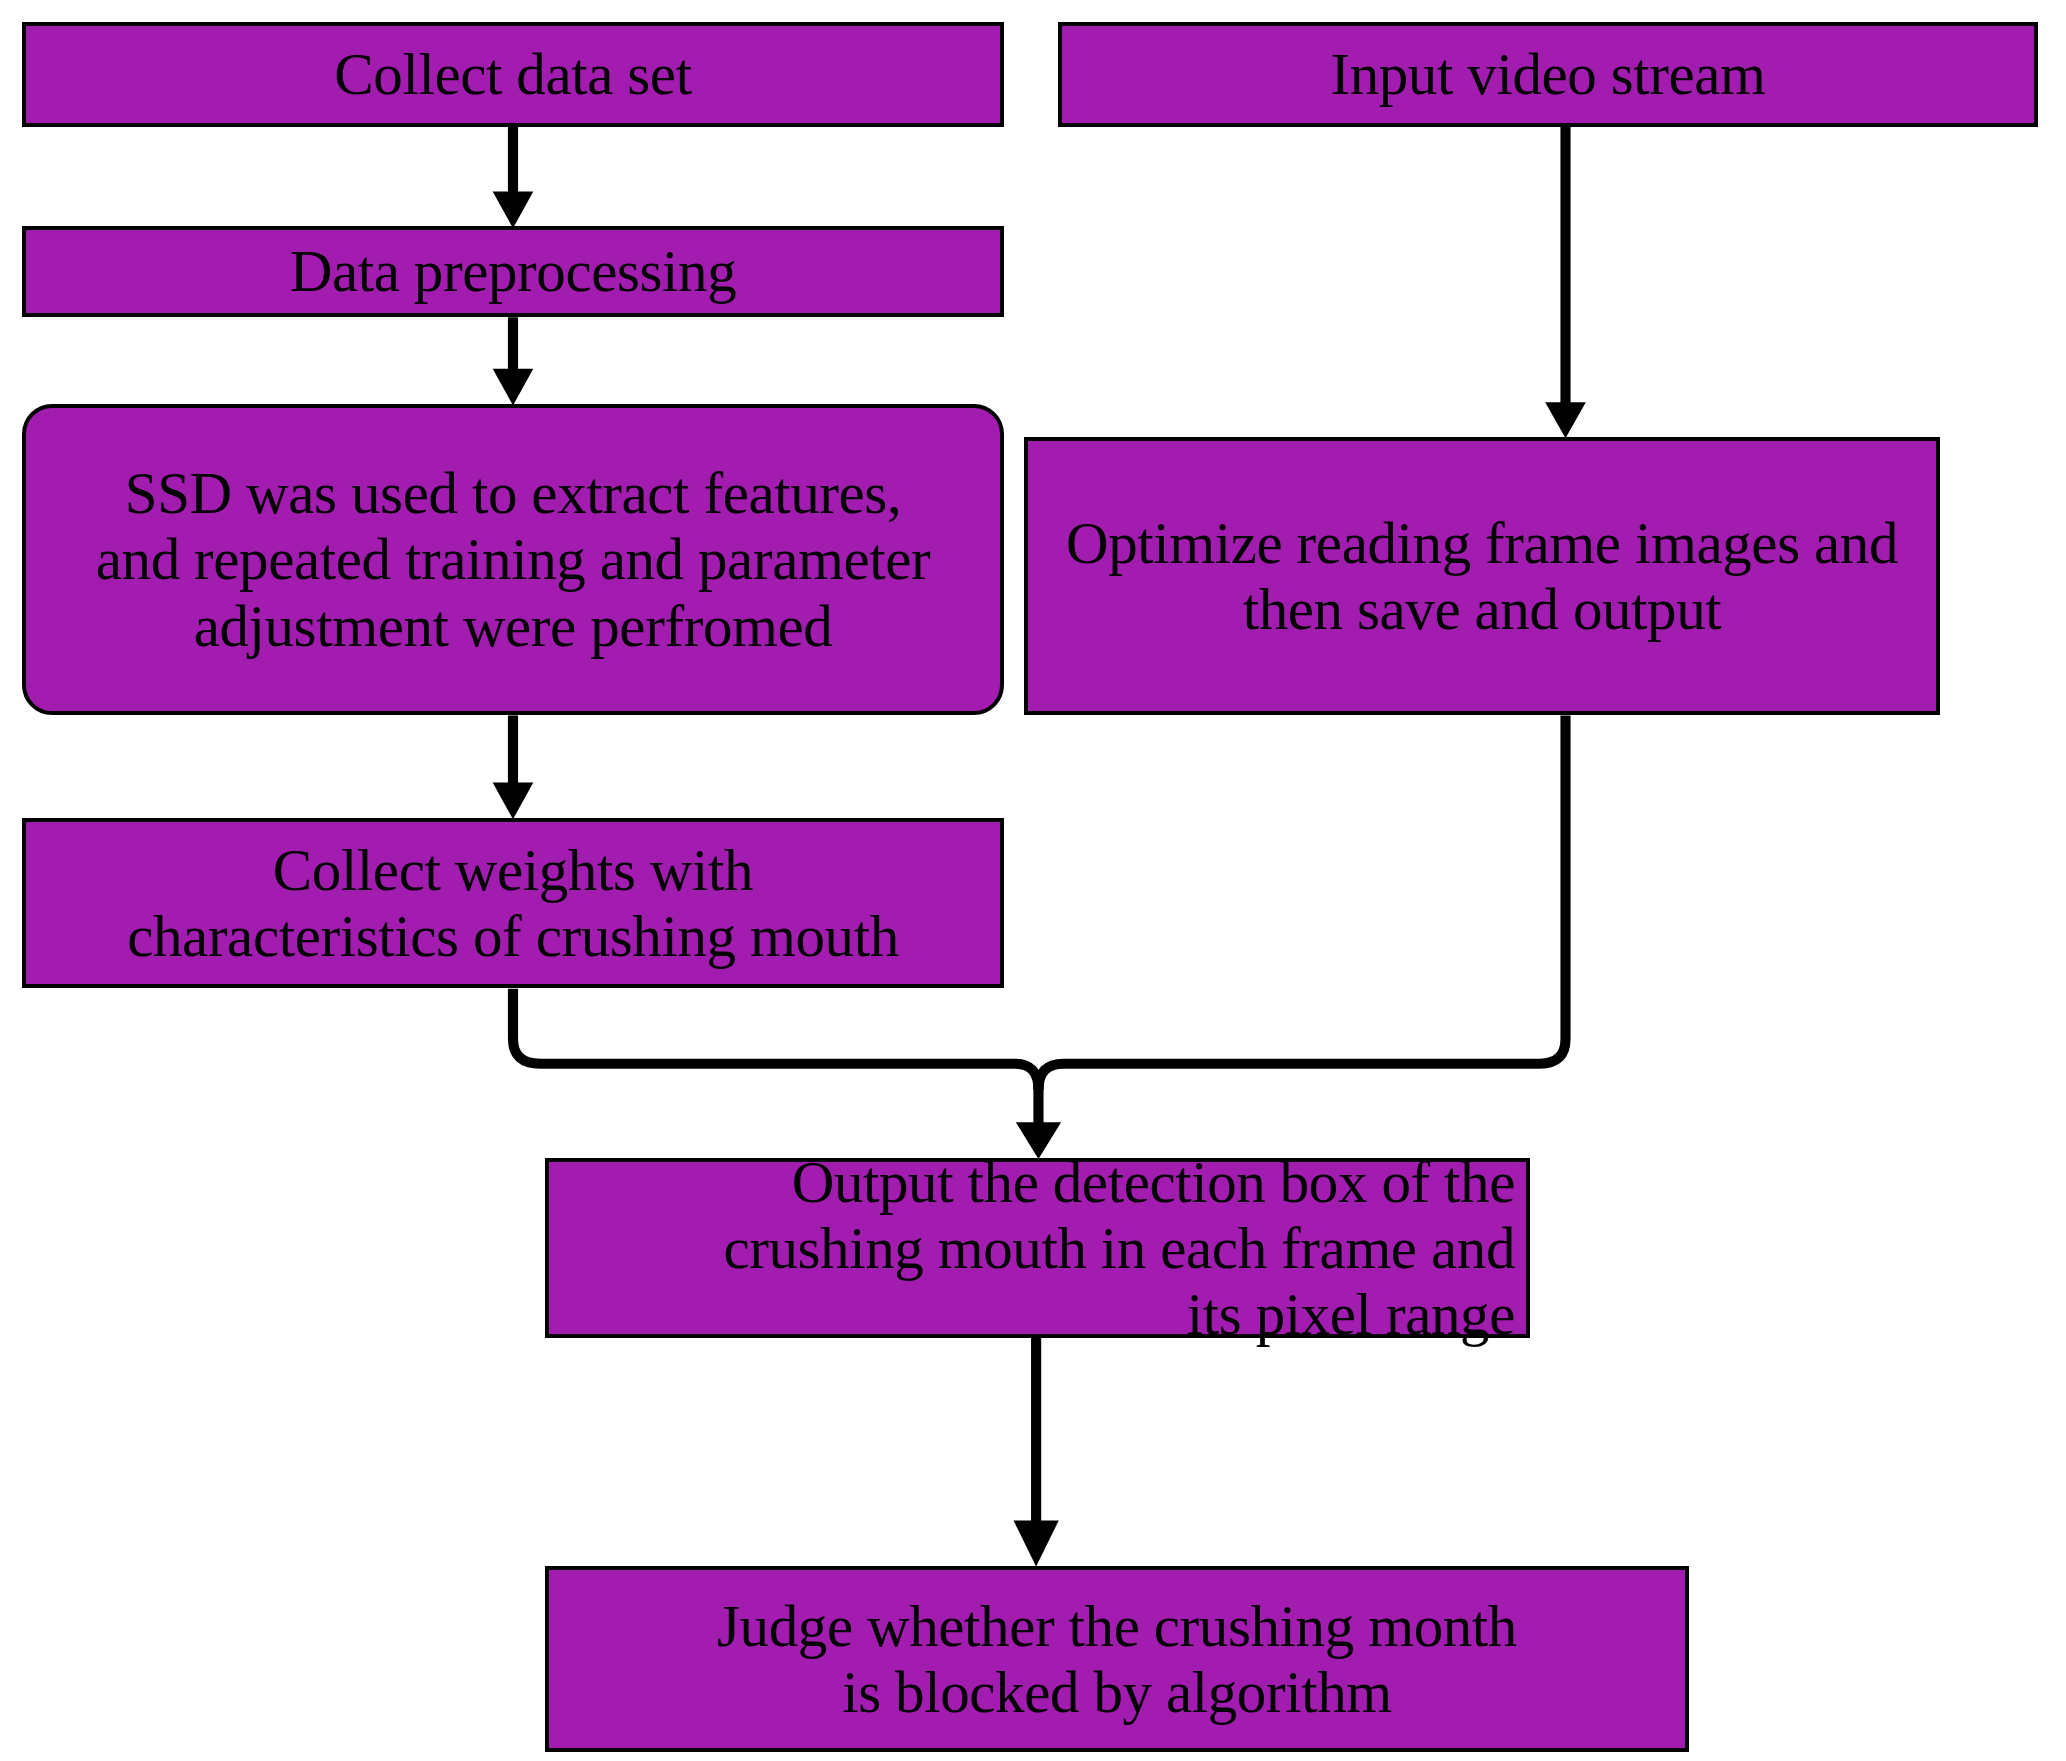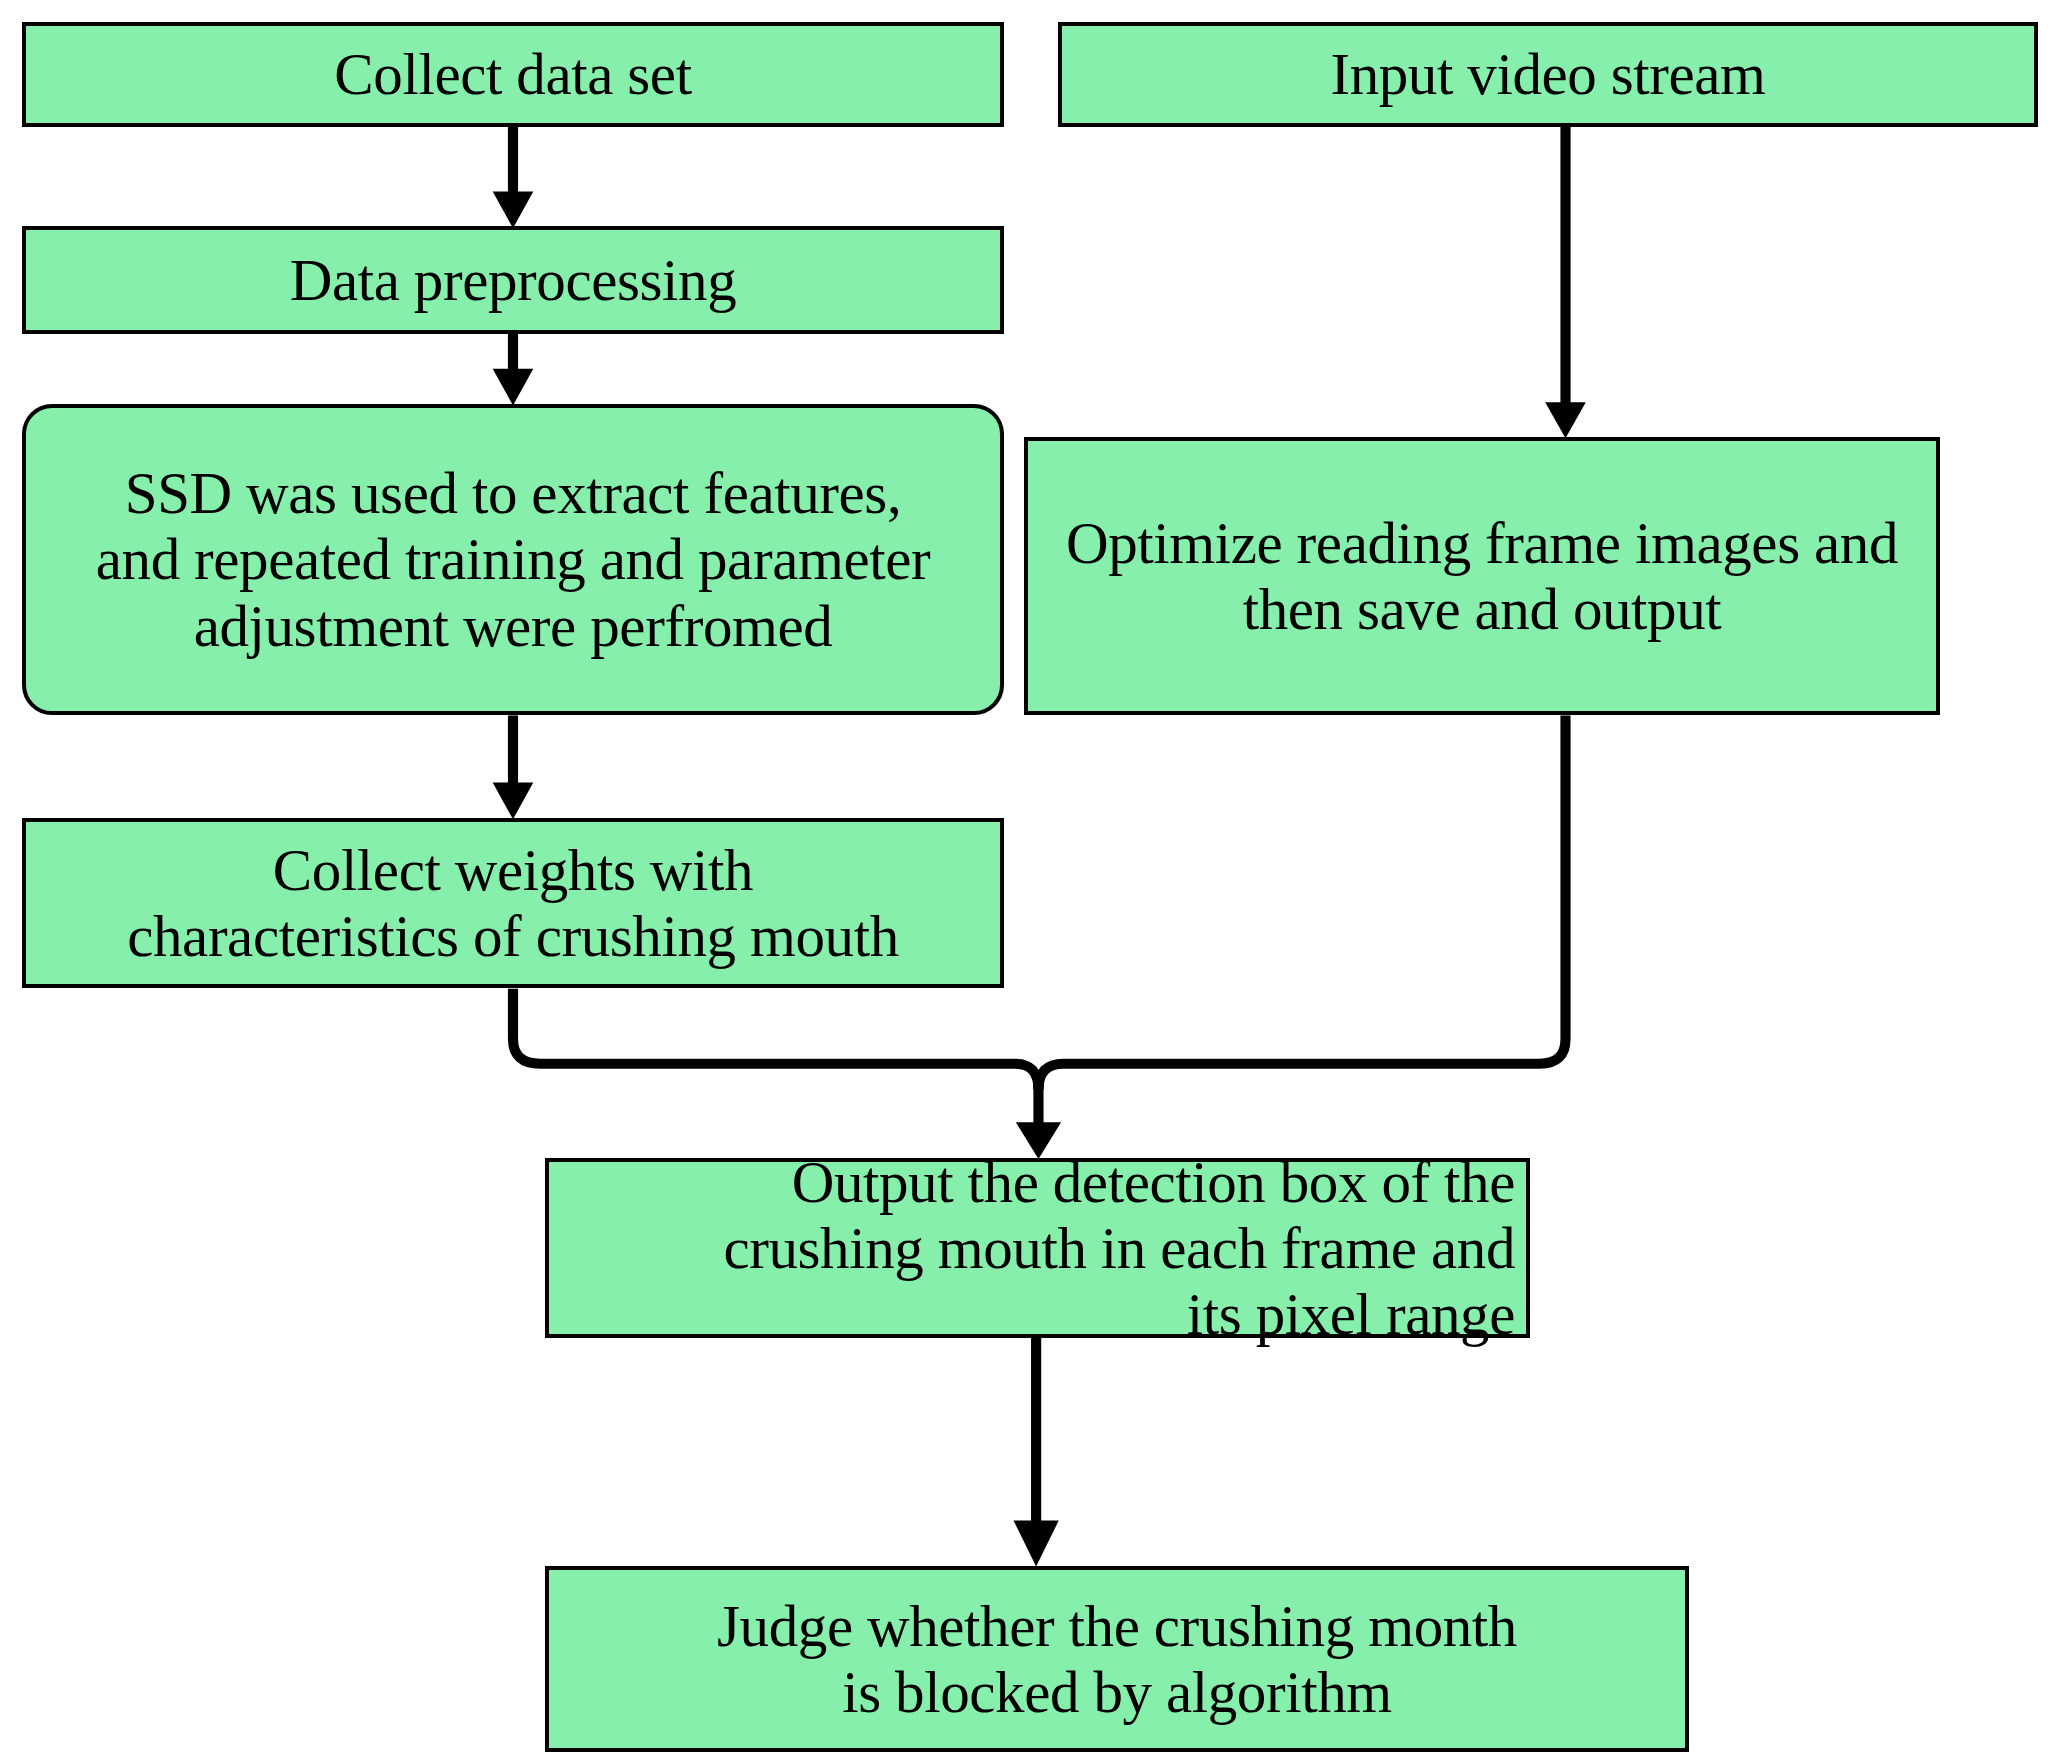--- a/index.html
+++ b/index.html
@@ -22,42 +22,42 @@
     top: 0;
     left: 0;
     width: 2066px;
     height: 1762px;
     display: block;
   }
   .node-box {
     position: absolute;
     box-sizing: border-box;
     border: 4.7px solid #000000;
-    background: #86efac;
+    background: #a21caf;
     display: flex;
     align-items: center;
     justify-content: center;
     text-align: center;
   }
   .node-label {
     display: block;
     width: 100%;
     color: #000000;
     font-family: "Liberation Serif", "DejaVu Serif", serif;
     font-weight: 400;
     line-height: 1.12;
     letter-spacing: -0.4px;
     padding: 0 11px;
     box-sizing: border-box;
     white-space: pre-line;
   }
   
   #node-collect      { left: 22px;  top: 22px;   width: 982px; height: 105px; }
   #node-input        { left: 1058px;top: 22px;   width: 980px; height: 105px; }
-  #node-preprocess   { left: 22px;  top: 226px;  width: 982px; height: 108px; }
+  #node-preprocess   { left: 22px;  top: 226px;  width: 982px; height: 91px; }
   #node-ssd          { left: 22px;  top: 404px;  width: 982px; height: 311px; border-radius: 30px; }
   #node-optimize     { left: 1024px;top: 437px;  width: 916px; height: 278px; }
   #node-weights      { left: 22px;  top: 818px; width: 982px; height: 170px; }
   #node-detection    { left: 545px; top: 1158px; width: 985px; height: 180px; text-align: right; }
   #node-judge        { left: 545px; top: 1566px; width: 1144px; height: 186px; }
 
   #node-collect    .node-label { font-size: 59px; }
   #node-input      .node-label { font-size: 59px; }
   #node-preprocess .node-label { font-size: 59px; }
   #node-ssd        .node-label { font-size: 59px; }

